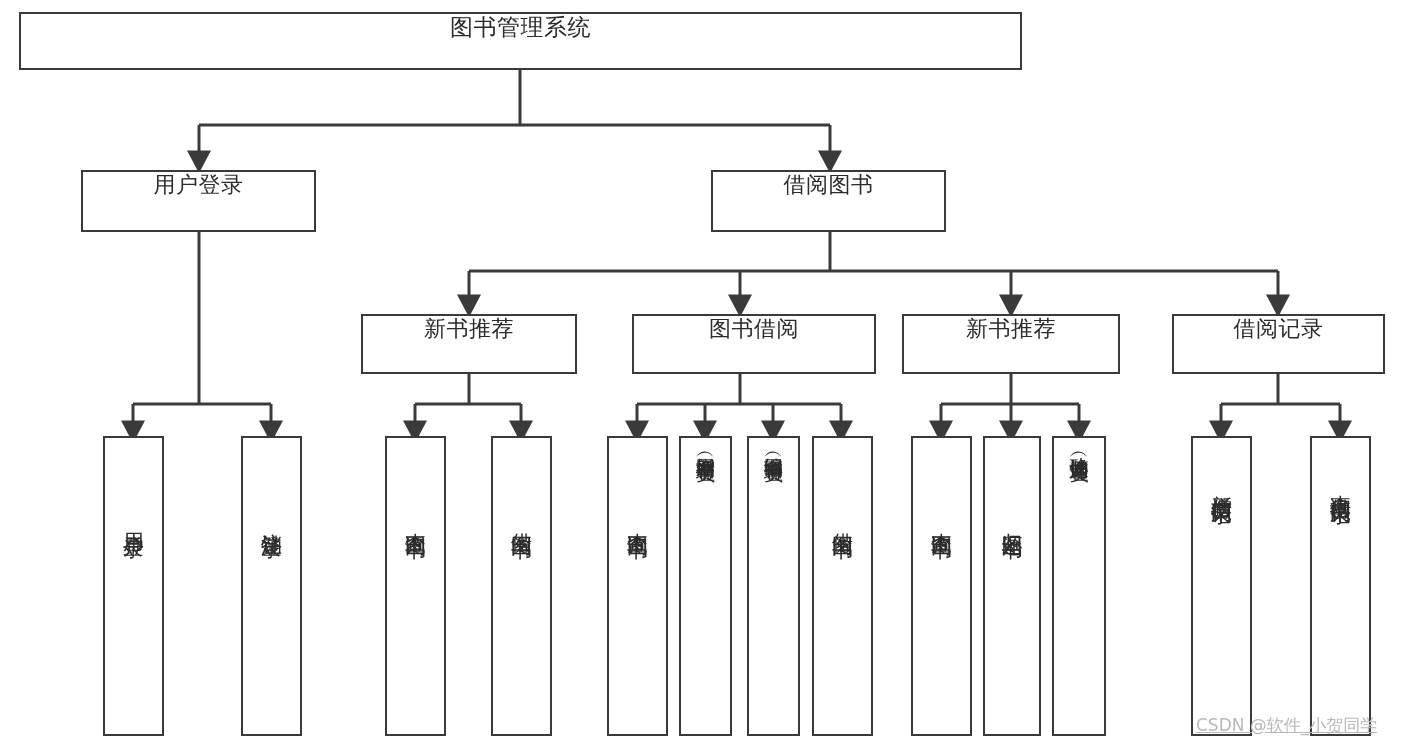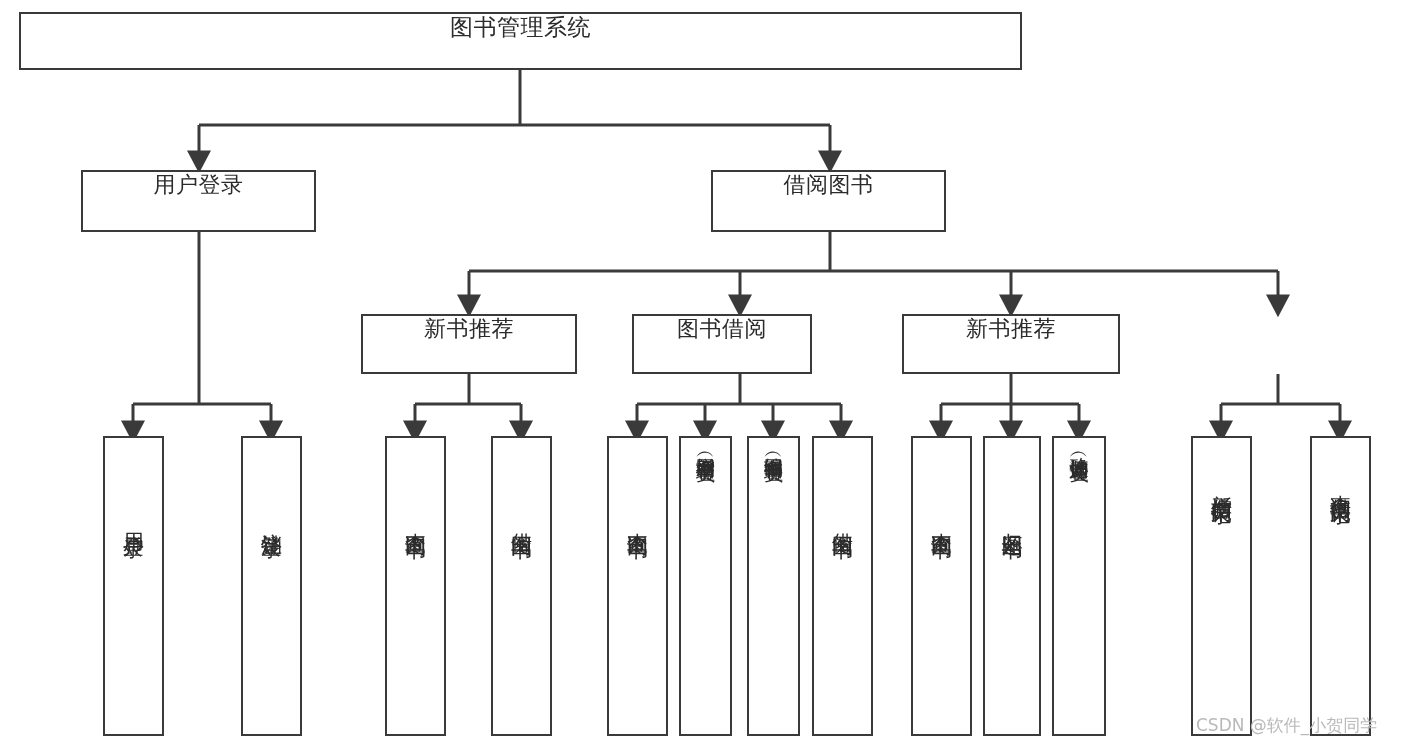--- a/index.html
+++ b/index.html
@@ -71,20 +71,21 @@
   }
   #watermark {
     position: absolute;
     left: 1196px;
     top: 714px;
     font-size: 17px;
     color: #b9b9b9;
     white-space: nowrap;
     z-index: 5;
     font-family: "DejaVu Sans", "Liberation Sans", sans-serif;
+    text-decoration: underline;
   }
 </style>
 </head>
 <body>
 
 <div id="diagram-root">
 
   <svg id="edge-layer" viewBox="0 0 1405 747" width="1405" height="747">
     <defs>
       <marker id="arrow" markerWidth="11" markerHeight="11" refX="3.2" refY="4" orient="auto" markerUnits="strokeWidth">
@@ -144,28 +145,31 @@
   </div>
 
   <div class="node horiz" style="left:711px; top:170px; width:235px; height:62px;">
     <span class="label">借阅图书</span>
   </div>
 
   <div class="node horiz" style="left:361px; top:314px; width:216px; height:60px;">
     <span class="label">新书推荐</span>
   </div>
 
-  <div class="node horiz" style="left:632px; top:314px; width:180px; height:60px;">
+  <div class="node horiz" style="left:632px; top:314px; width:244px; height:60px;">
     <span class="label">图书借阅</span>
   </div>
 
   <div class="node horiz" style="left:902px; top:314px; width:218px; height:60px;">
     <span class="label">新书推荐</span>
   </div>
 
+  <div class="node horiz" style="left:1172px; top:314px; width:213px; height:60px;">
+    <span class="label">借阅记录</span>
+  </div>
 
   <div class="node vert" style="left:103px; top:436px; width:61px; height:300px; padding-top:78px;">
     <span class="label">用户登录</span>
   </div>
 
   <div class="node vert" style="left:241px; top:436px; width:61px; height:300px; padding-top:78px;">
     <span class="label">注销登录</span>
   </div>
 
   <div class="node vert" style="left:385px; top:436px; width:61px; height:300px; padding-top:78px;">

